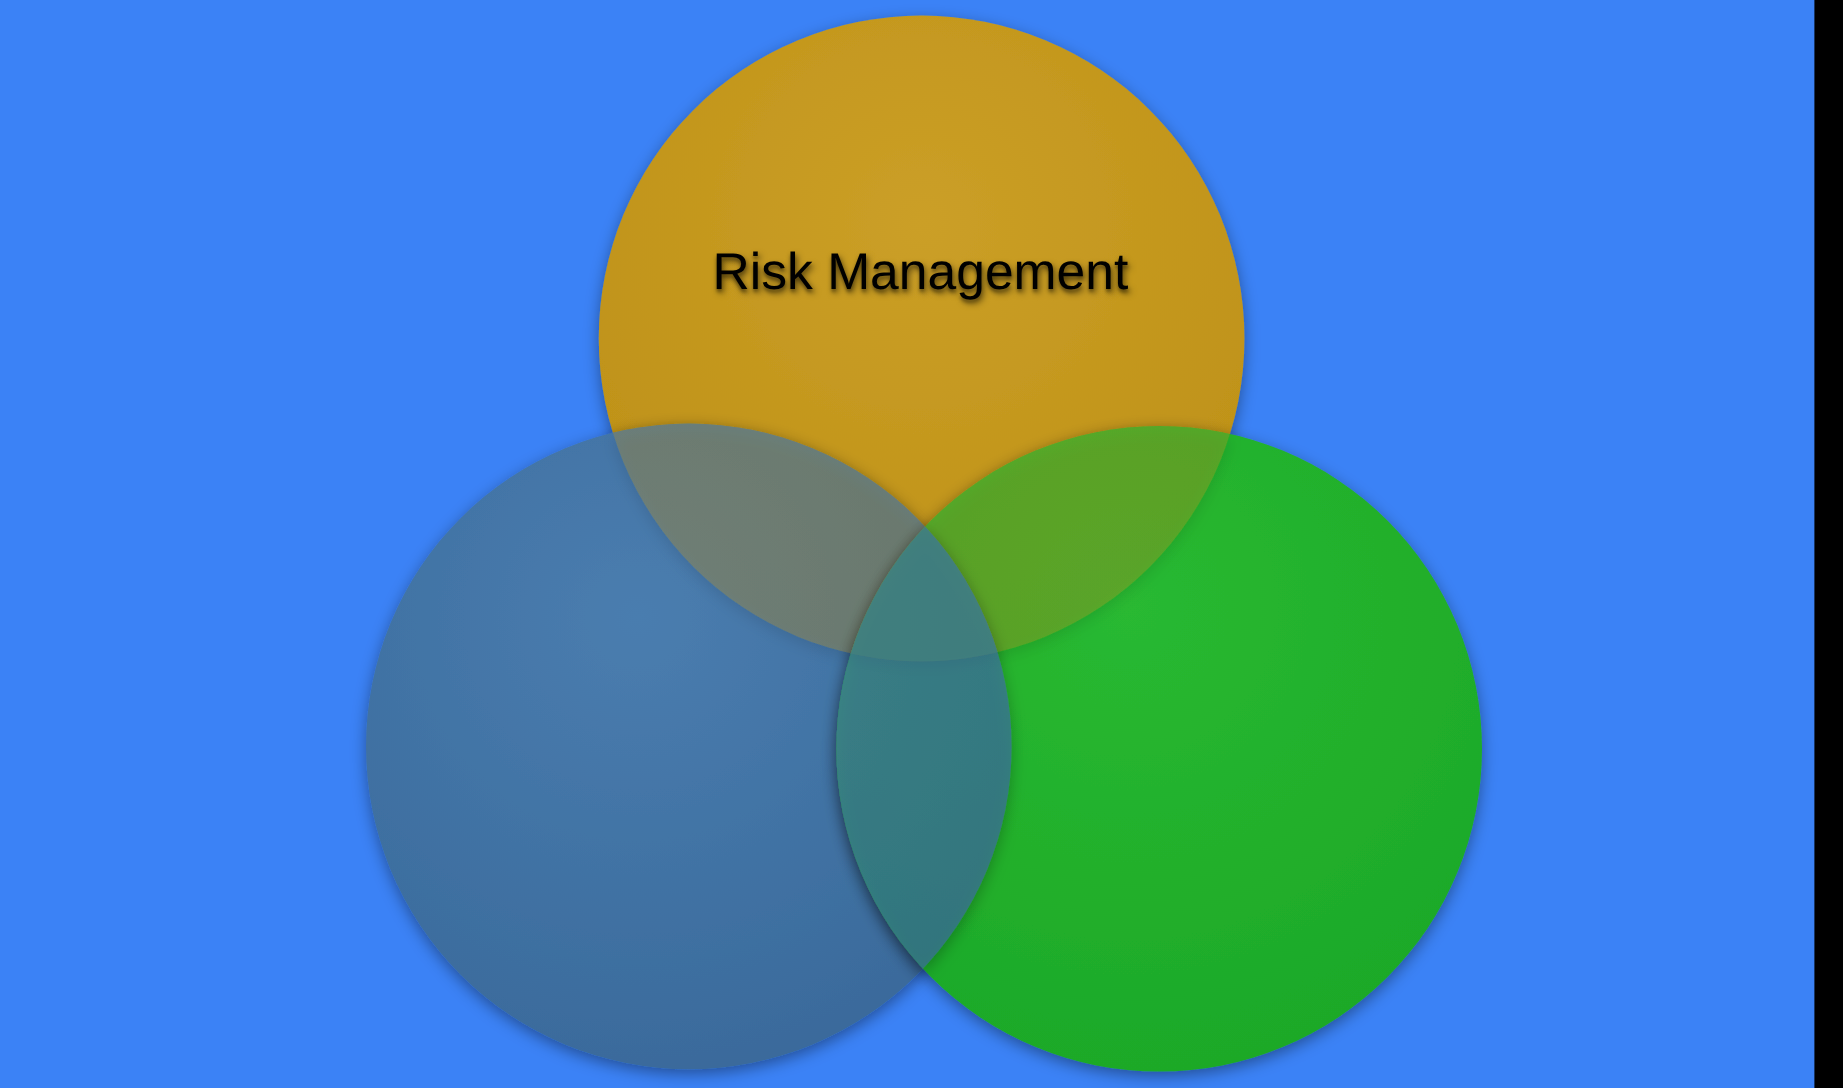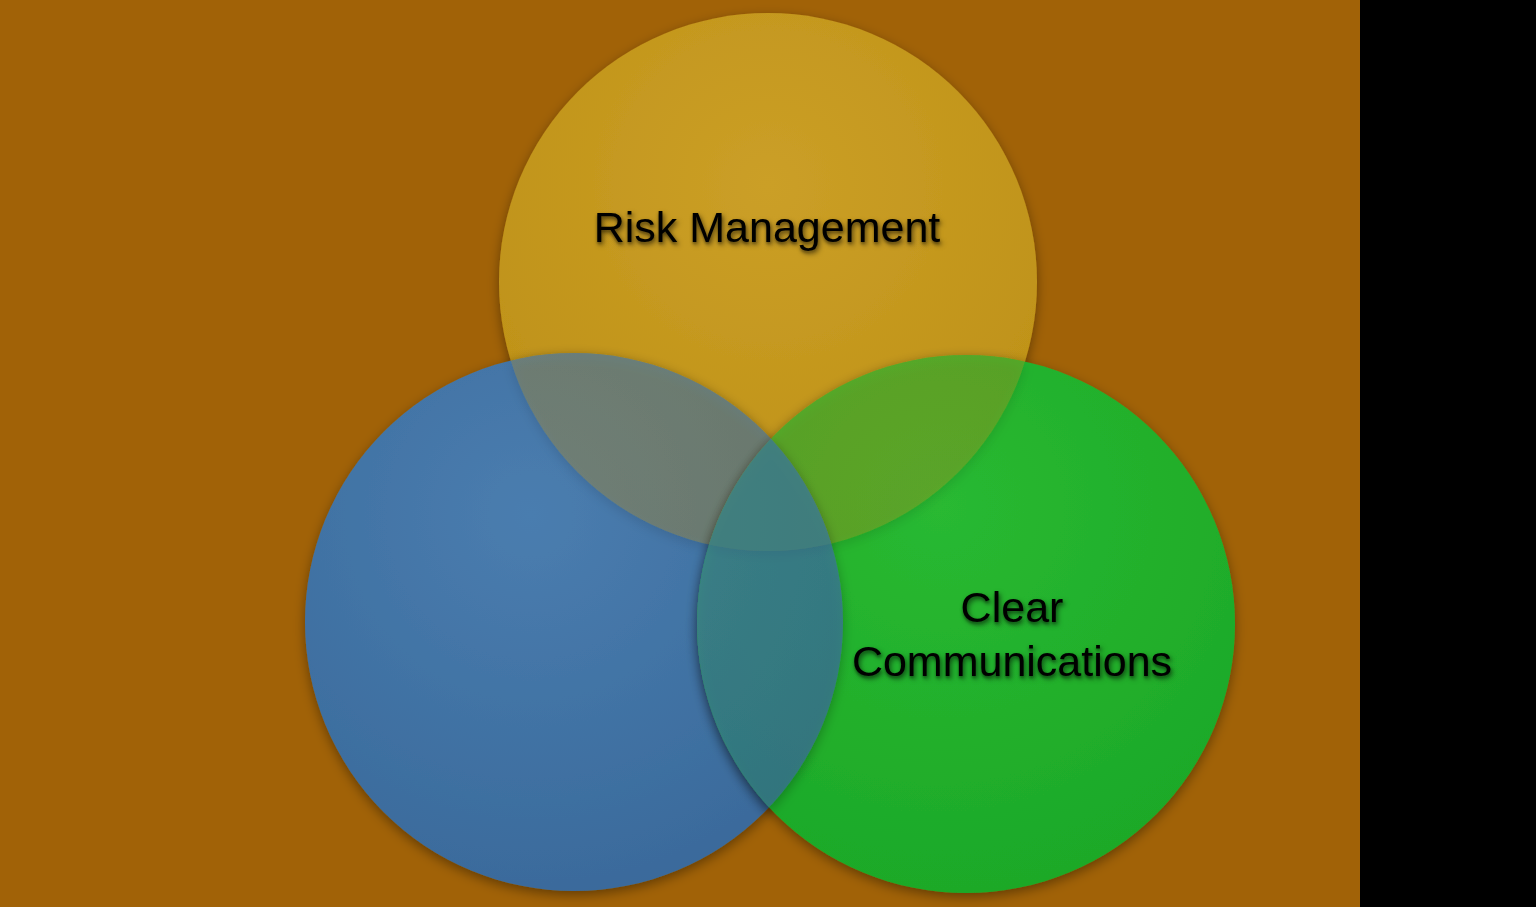--- a/index.html
+++ b/index.html
@@ -2,24 +2,24 @@
 <html><head>
 <meta charset="utf-8">
 <style>
   html, body {
     margin: 0;
     padding: 0;
     background: #000000;
   }
   .stage {
     position: relative;
-    width: 1360px;
+    width: 1512px;
     height: 907px;
     overflow: hidden;
-    background: #a16207;
+    background: #3b82f6;
   }
   .stage svg {
     position: absolute;
     left: 0;
     top: 0;
     width: 1536px;
     height: 907px;
     display: block;
   }
   .venn-label {
@@ -99,16 +99,14 @@
         <g clip-path="url(#clip-e2e)">
           <circle id="center-overlap-shape" cx="966" cy="624" r="269" fill="#3A837C" fill-opacity="0.65"></circle>
         </g>
       </g>
     </g>
   </svg>
 
   <div class="venn-label" id="risk-label">Risk Management</div>
 
 
-  <div class="venn-label" id="comm-label">Clear
-Communications</div>
 
 </div>
 
 </body></html>

